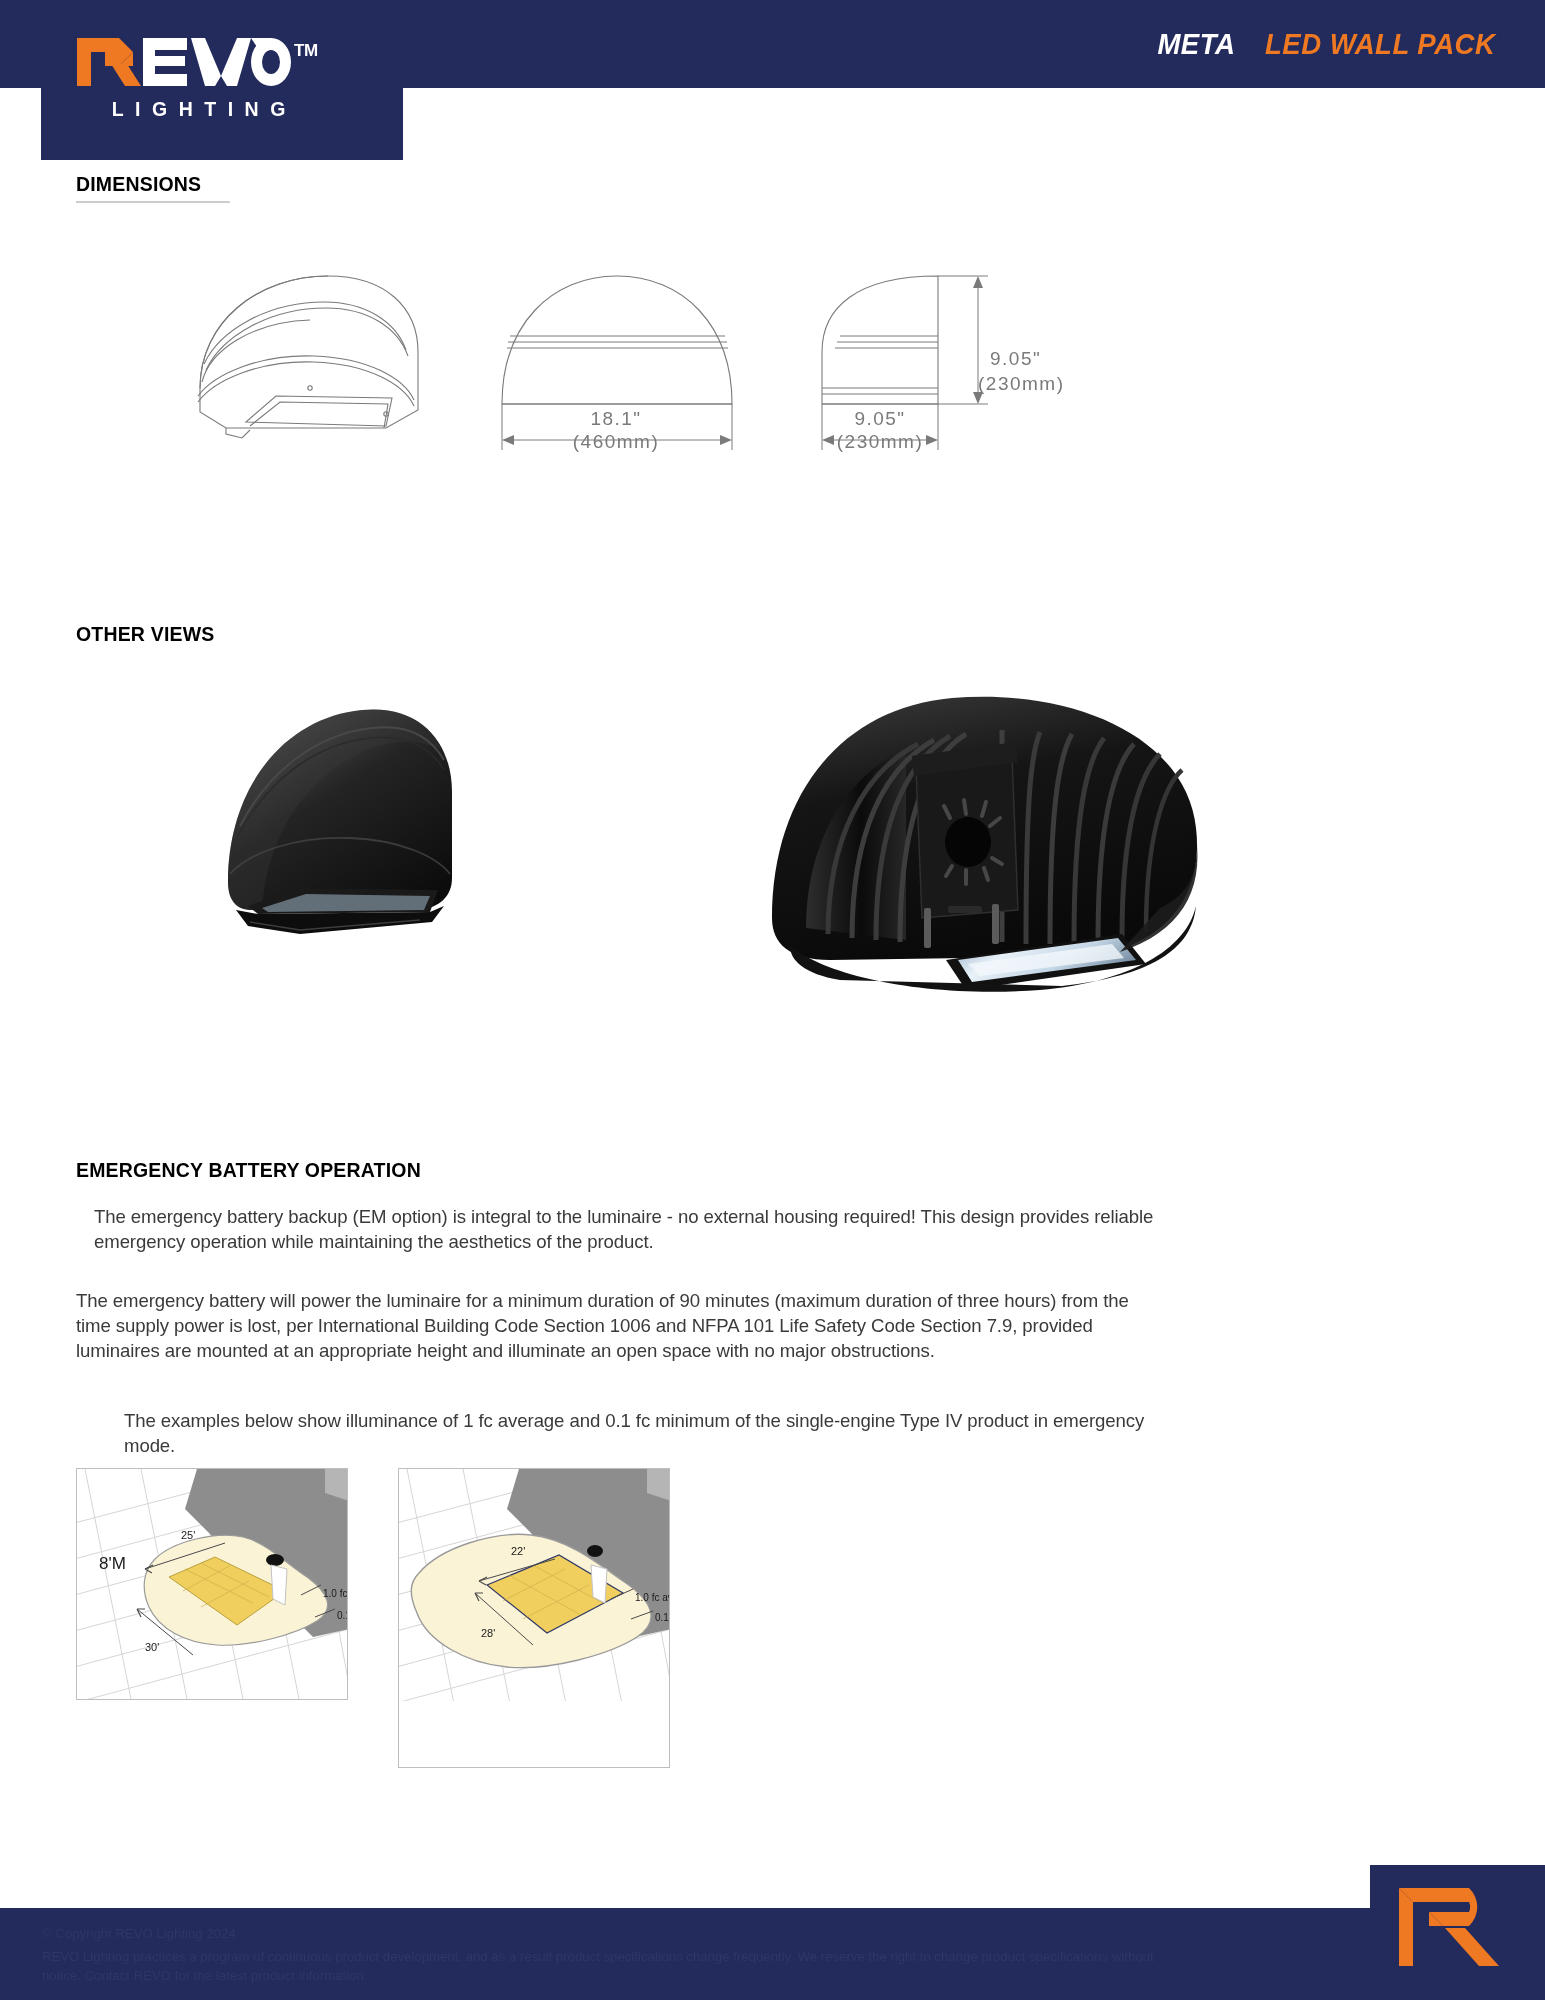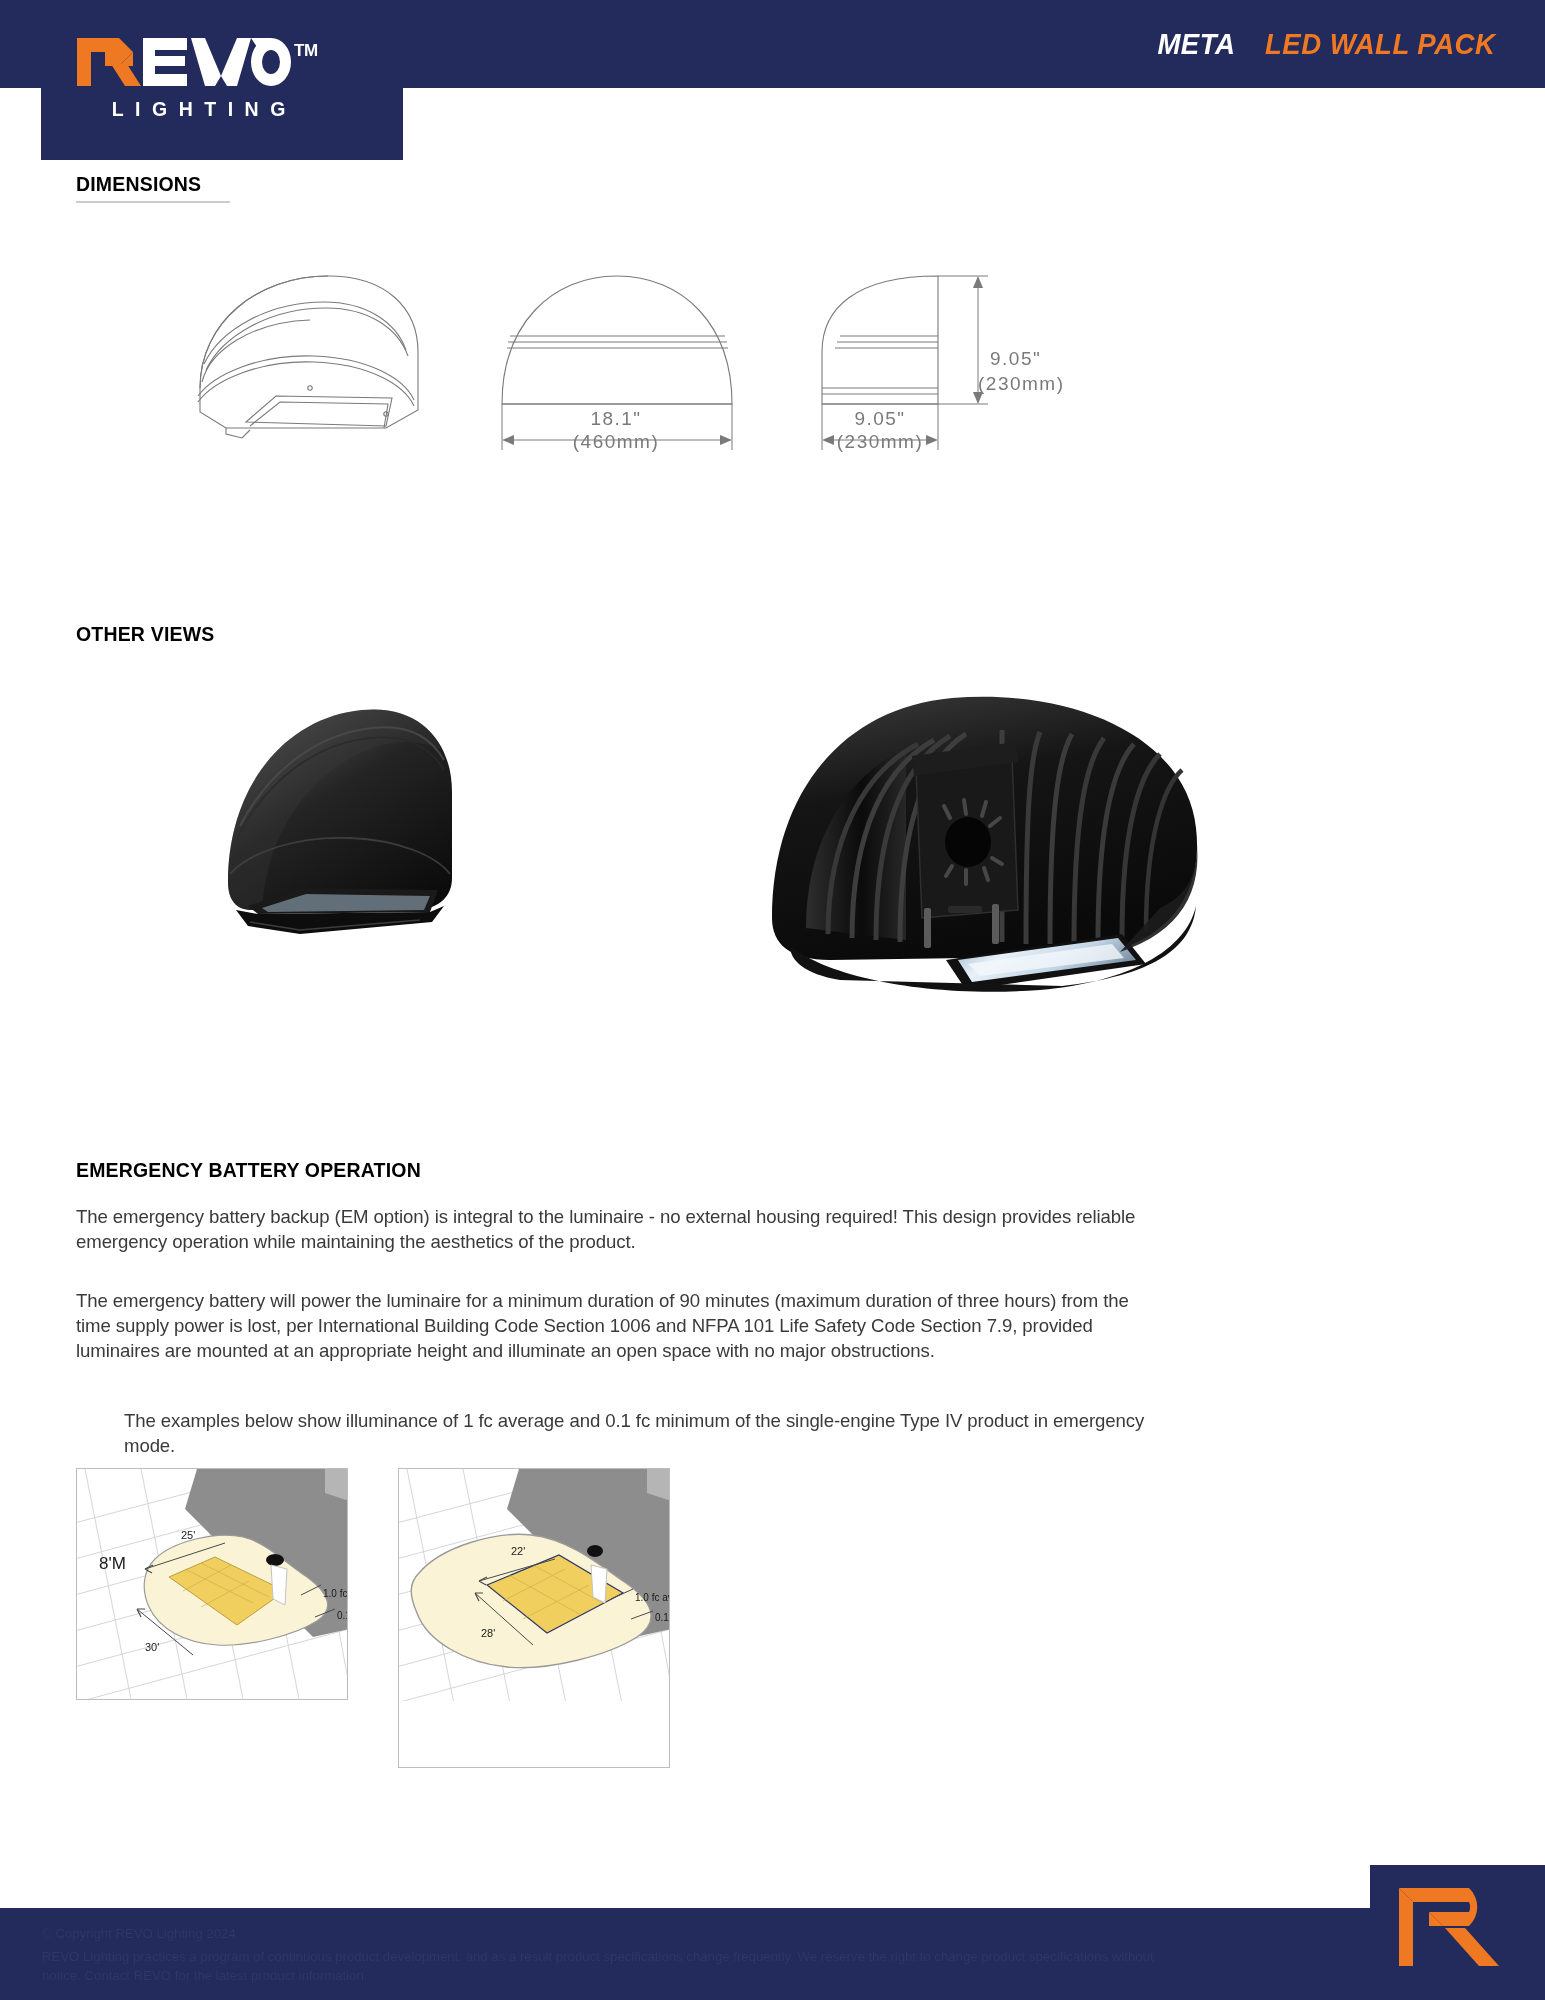--- a/index.html
+++ b/index.html
@@ -299,21 +299,21 @@
       </g>
       <path d="M790 286 C830 318, 930 338, 1040 330 C1130 322, 1186 290, 1196 246
                C1192 290, 1150 316, 1062 326 L840 320 C804 314, 790 300, 790 286 Z" fill="#121212"></path>
       <path d="M1160 248 C1188 236, 1200 210, 1196 176 C1204 232, 1180 272, 1120 292" fill="#1c1c1c" opacity="0.9"></path>
     </g>
   </svg>
 </div>
 
 <div class="sec-head" style="left:76px; top:1158px;">EMERGENCY BATTERY OPERATION</div>
 
-<div class="body-p" style="top:1204px;">The emergency battery backup (EM option) is integral to the luminaire - no external housing required! This design provides reliable emergency operation while maintaining the aesthetics of the product.</div>
+<div class="body-p" style="top:1204px;margin-left:18px;">The emergency battery backup (EM option) is integral to the luminaire - no external housing required! This design provides reliable emergency operation while maintaining the aesthetics of the product.</div>
 
 <div class="body-p" style="top:1288px;">The emergency battery will power the luminaire for a minimum duration of 90 minutes (maximum duration of three hours) from the time supply power is lost, per International Building Code Section 1006 and NFPA 101 Life Safety Code Section 7.9, provided luminaires are mounted at an appropriate height and illuminate an open space with no major obstructions.</div>
 
 <div class="body-p" style="top:1408px;margin-left:48px;">The examples below show illuminance of 1 fc average and 0.1 fc minimum of the single-engine Type IV product in emergency mode.</div>
 
 <div class="photo-box" style="left:76px; top:1468px; width:272px; height:232px;">
   <svg width="272" height="232" viewBox="0 0 272 232">
     <rect x="0" y="0" width="272" height="232" fill="#ffffff"></rect>
 
     <g stroke="#d6d6d6" stroke-width="1" fill="none">

